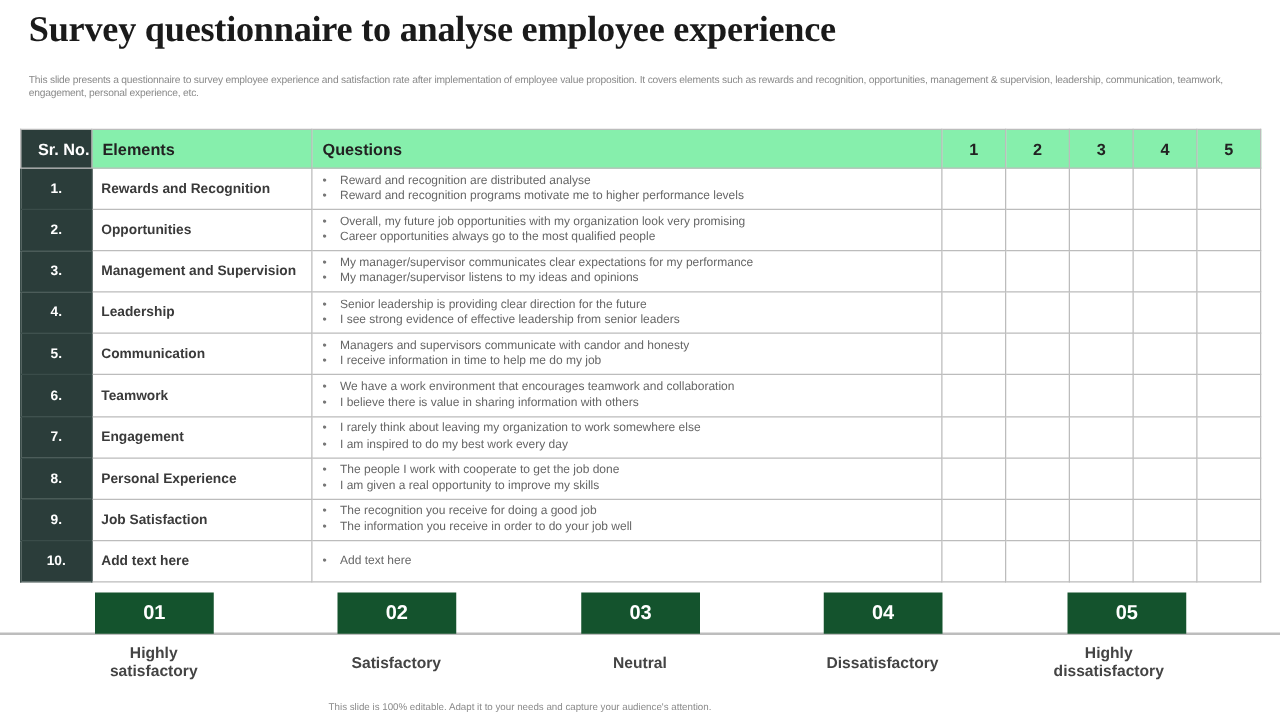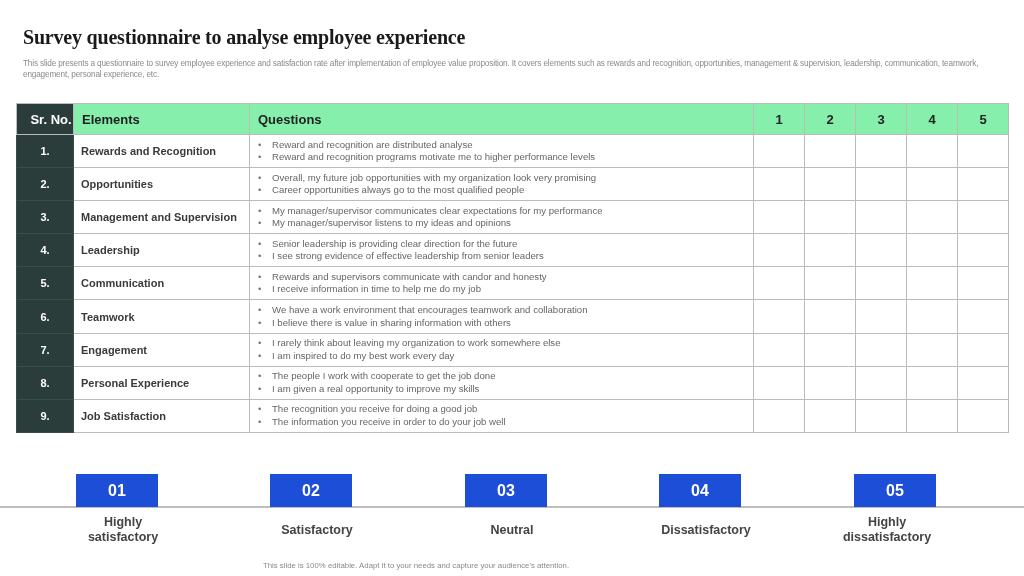--- a/index.html
+++ b/index.html
@@ -1,22 +1,22 @@
 <!DOCTYPE html>
 <html><head>
 <meta charset="utf-8">
 <style>
   * { box-sizing: border-box; margin: 0; padding: 0; }
   html, body { width: 1024px; height: 576px; background: #ffffff; overflow: hidden; }
   body { position: relative; font-family: "Liberation Sans", sans-serif; color: #333; }
 
   .title {
-    position: absolute; left: 23px; top: 26px;
+    position: absolute; left: 23px; top: 8px;
     font-family: "Liberation Serif", serif; font-weight: bold;
-    font-size: 20px; color: #1a1a1a; letter-spacing: -0.2px; white-space: nowrap;
+    font-size: 29px; color: #1a1a1a; letter-spacing: -0.2px; white-space: nowrap;
   }
   .subtitle {
     position: absolute; left: 23px; top: 58px; width: 980px;
     font-size: 8.2px; line-height: 11px; color: #8a8a8a; letter-spacing: -0.15px;
   }
 
   table.survey {
     position: absolute; left: 16px; top: 103px; width: 992px;
     border-collapse: collapse; table-layout: fixed;
   }
@@ -41,21 +41,21 @@
   }
   table.survey tbody td.questions { padding-left: 8px; font-size: 9.6px; color: #666; line-height: 12.5px; }
   .q-line { display: flex; white-space: nowrap; }
   .bullet { width: 14px; flex: 0 0 14px; color: #777; }
   table.survey tbody td.score { background: #fff; }
 
   .scale-line {
     position: absolute; left: 0; top: 506px; width: 1024px; height: 2px; background: #bdbdbd;
   }
   .scale-box {
-    position: absolute; top: 474px; width: 82px; height: 33px; background: #1d4ed8;
+    position: absolute; top: 474px; width: 95px; height: 33px; background: #14532d;
     color: #ffffff; font-weight: bold; font-size: 16px;
     display: flex; align-items: center; justify-content: center;
   }
   .scale-label {
     position: absolute; top: 514px; width: 160px; text-align: center;
     font-weight: bold; font-size: 12.5px; color: #444; line-height: 15px;
     display: flex; align-items: center; justify-content: center; height: 32px;
   }
   .footer {
     position: absolute; left: 0; top: 561px; width: 832px; text-align: center;
@@ -167,21 +167,21 @@
         <td class="score"></td>
         <td class="score"></td>
         <td class="score"></td>
       </tr>
       <tr>
         <td class="srno">5.</td>
         <td class="element">Communication</td>
         <td class="questions">
           <div class="q-line">
             <span class="bullet">•</span>
-            <span>Rewards and supervisors communicate with candor and honesty</span>
+            <span>Managers and supervisors communicate with candor and honesty</span>
           </div>
           <div class="q-line">
             <span class="bullet">•</span>
             <span>I receive information in time to help me do my job</span>
           </div>
         </td>
         <td class="score"></td>
         <td class="score"></td>
         <td class="score"></td>
         <td class="score"></td>
@@ -248,20 +248,35 @@
         <td class="srno">9.</td>
         <td class="element">Job Satisfaction</td>
         <td class="questions">
           <div class="q-line">
             <span class="bullet">•</span>
             <span>The recognition you receive for doing a good job</span>
           </div>
           <div class="q-line">
             <span class="bullet">•</span>
             <span>The information you receive in order to do your job well</span>
+          </div>
+        </td>
+        <td class="score"></td>
+        <td class="score"></td>
+        <td class="score"></td>
+        <td class="score"></td>
+        <td class="score"></td>
+      </tr>
+      <tr>
+        <td class="srno">10.</td>
+        <td class="element">Add text here</td>
+        <td class="questions">
+          <div class="q-line">
+            <span class="bullet">•</span>
+            <span>Add text here</span>
           </div>
         </td>
         <td class="score"></td>
         <td class="score"></td>
         <td class="score"></td>
         <td class="score"></td>
         <td class="score"></td>
       </tr>
     </tbody>
 </table>

